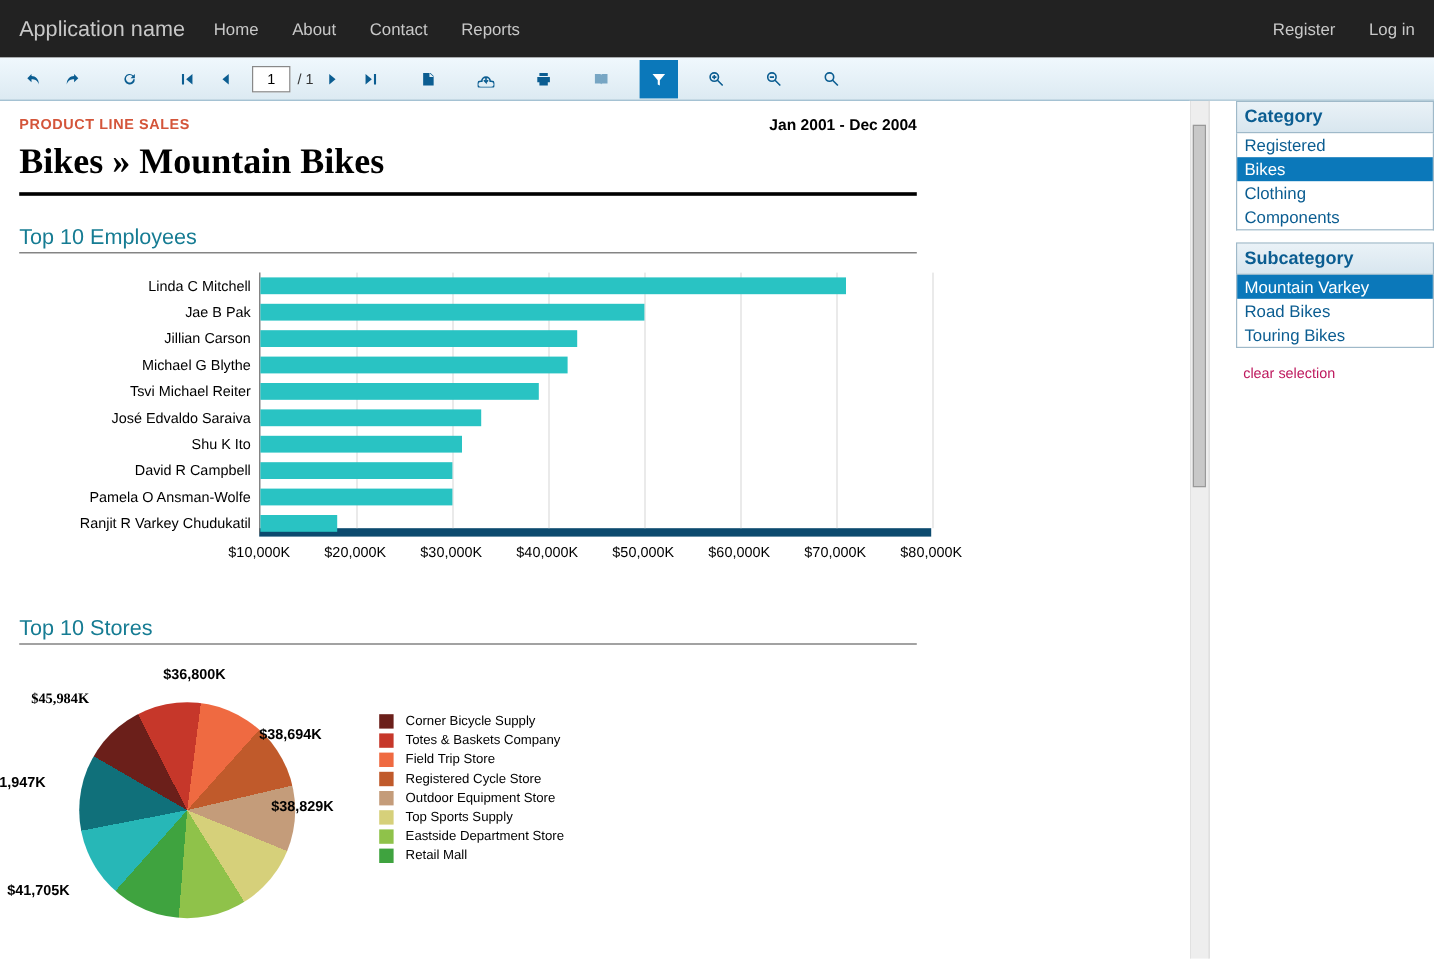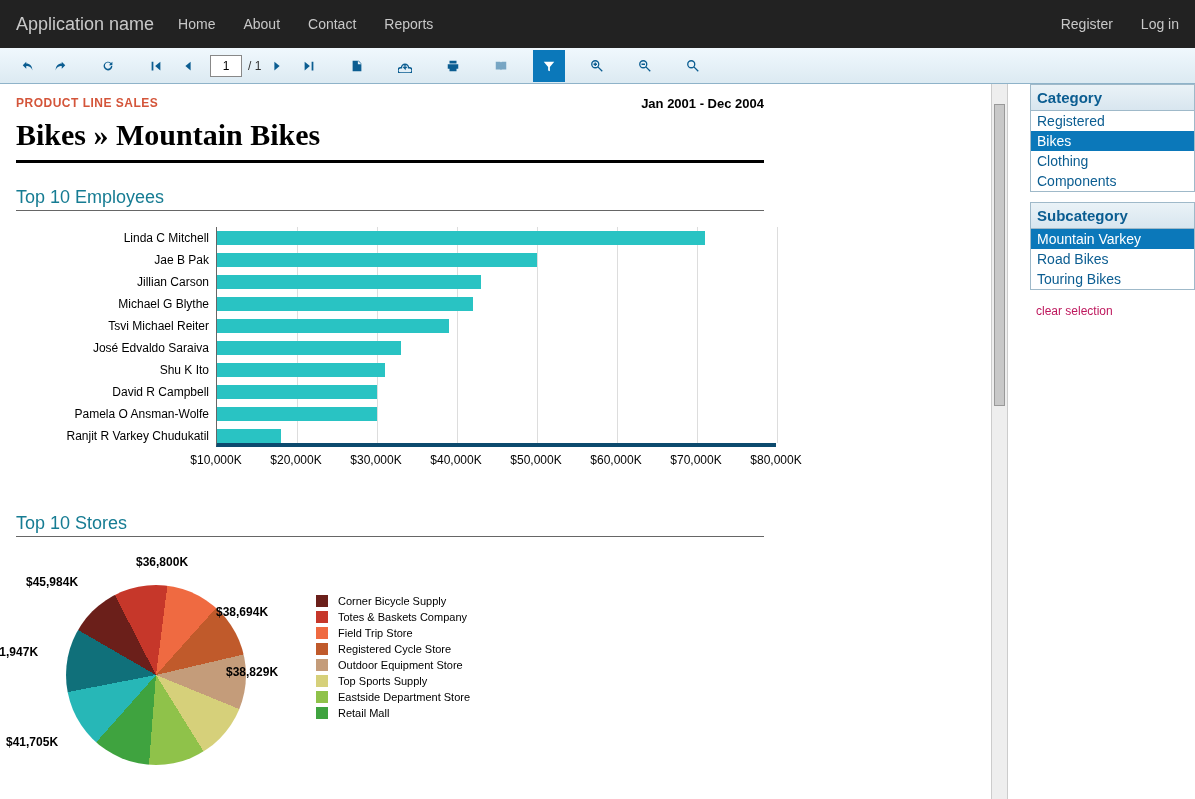--- a/index.html
+++ b/index.html
@@ -33,21 +33,21 @@
 
 .rep-supertitle { color: #d4553a; font-weight: bold; font-size: 12px; letter-spacing: .5px; margin-bottom: 8px; }
 .rep-date { float: right; font-weight: bold; font-size: 13px; }
 .rep-title { font-family: Georgia, serif; font-size: 30px; font-weight: bold; margin: 6px 0 8px; }
 .rep-title-hr { border: none; border-top: 3px solid #000; margin-bottom: 24px; }
 .section-h { color: #167c93; font-size: 18px; margin-bottom: 2px; }
 .section-hr { border: none; border-top: 1px solid #666; margin-bottom: 16px; }
 
 
 .bar-chart { position: relative; padding-left: 200px; }
-.bar-plot { position: relative; height: 220px; border-left: 1px solid #666; border-bottom: 4px solid #0c4a6e; }
+.bar-plot { position: relative; height: 220px; border-left: 1px solid #666; border-bottom: 7px solid #0c4a6e; }
 .grid-v { position: absolute; top: 0; bottom: 0; border-left: 1px solid #ddd; }
 .bar-row { height: 22px; display: flex; align-items: center; }
 .bar { height: 14px; background: #29c3c3; }
 .bar-label { position: absolute; right: 100%; padding-right: 8px; font-size: 12px; white-space: nowrap; }
 .xaxis { display: flex; margin-top: 6px; }
 .xaxis span { font-size: 12px; position: absolute; transform: translateX(-50%); }
 
 
 .pie-container { display: flex; gap: 40px; margin-top: 28px; }
 .pie-wrap { position: relative; width: 260px; height: 200px; }
@@ -253,21 +253,21 @@
 
       <div class="pie-container">
         <div class="pie-wrap">
           <div class="pie" id="pie" style="background: conic-gradient(from -60deg, rgb(107, 31, 26) 0deg, rgb(107, 31, 26) 32.7873deg, rgb(198, 55, 42) 32.7873deg, rgb(198, 55, 42) 67.2621deg, rgb(239, 106, 65) 67.2621deg, rgb(239, 106, 65) 101.857deg, rgb(192, 90, 43) 101.857deg, rgb(192, 90, 43) 136.783deg, rgb(196, 156, 122) 136.783deg, rgb(196, 156, 122) 172.243deg, rgb(214, 208, 122) 172.243deg, rgb(214, 208, 122) 208.059deg, rgb(143, 194, 74) 208.059deg, rgb(143, 194, 74) 244.5deg, rgb(63, 163, 63) 244.5deg, rgb(63, 163, 63) 281.657deg, rgb(39, 183, 183) 281.657deg, rgb(39, 183, 183) 319.03deg, rgb(16, 112, 122) 319.03deg, rgb(16, 112, 122) 360deg);"></div>
           <div id="pie-labels">
               <div class="pie-label" style="left: 120px; top: -10px;">$36,800K</div>
               <div class="pie-label" style="left: 200px; top: 40px;">$38,694K</div>
               <div class="pie-label" style="left: 210px; top: 100px;">$38,829K</div>
               <div class="pie-label" style="left: -10px; top: 170px;">$41,705K</div>
               <div class="pie-label" style="left: -30px; top: 80px;">$41,947K</div>
-              <div class="pie-label" style="left: 10px; top: 10px;">$45,984K</div>
+              <div class="pie-label" style="left: 10px; top: 10px; font-family: Liberation Serif, serif;">$45,984K</div>
             </div>
         </div>
         <div class="legend" id="pie-legend">
             <div class="legend-row">
               <div class="legend-sw" style="background: rgb(107, 31, 26);"></div>
               <span>Corner Bicycle Supply</span>
             </div>
             <div class="legend-row">
               <div class="legend-sw" style="background: rgb(198, 55, 42);"></div>
               <span>Totes &amp; Baskets Company</span>

